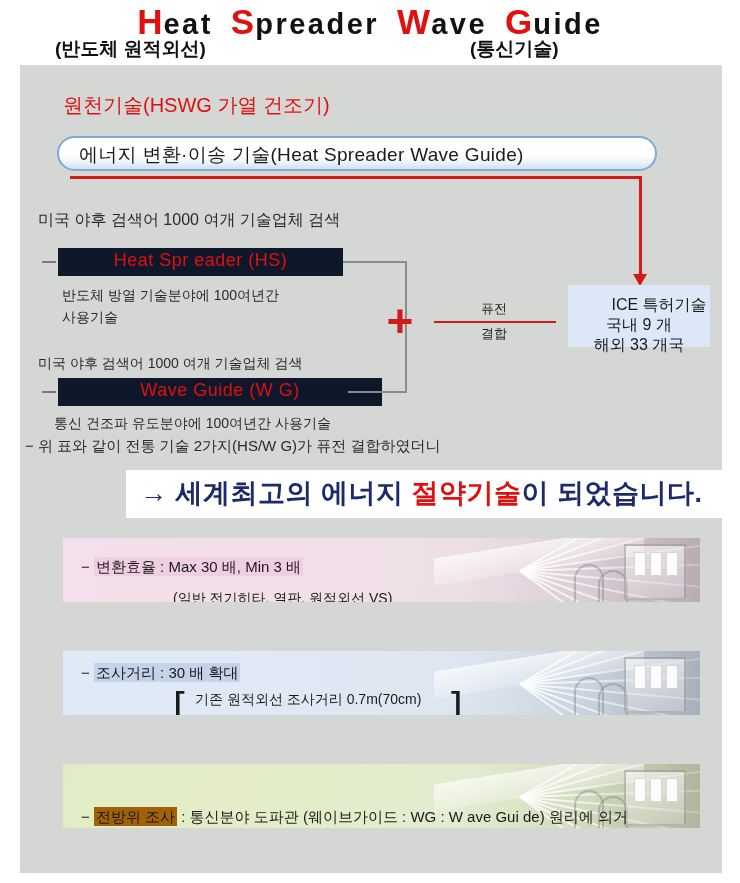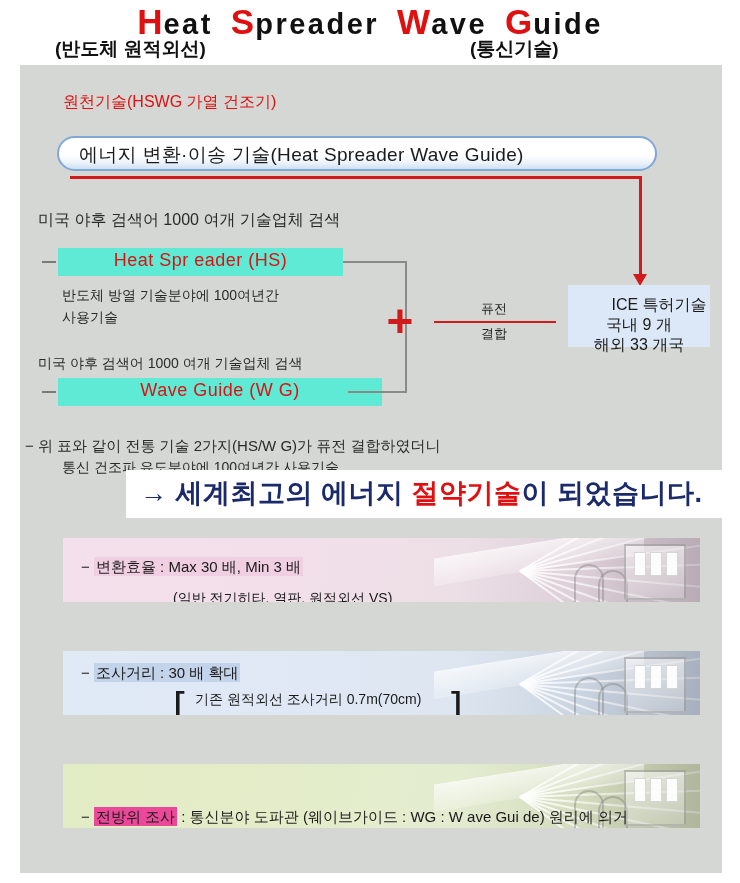--- a/index.html
+++ b/index.html
@@ -63,21 +63,21 @@
     position: absolute;
     left: 20px; top: 65px;
     width: 702px; height: 808px;
     background: #d5d7d4;
   }
 
   
   #source-tech-label {
     position: absolute;
     left: 63px; top: 92px;
-    font-size: 16px;
+    font-size: 20px;
     color: #e01010;
     white-space: nowrap;
   }
 
   #capsule {
     position: absolute;
     left: 57px; top: 136px;
     width: 600px; height: 35px;
     border: 2px solid #7fa9d6;
     border-radius: 19px;
@@ -121,21 +121,21 @@
     font-size: 16px;
     color: #2a2a2a;
     white-space: nowrap;
   }
   #search-note-1 { left: 38px; top: 210px; }
   #search-note-2 { left: 38px; top: 355px; font-size: 14px; }
 
   
   .tech-box {
     position: absolute;
-    background: #5eead4;
+    background: #0f172a;
     height: 28px;
   }
   .tech-box-text {
     position: absolute;
     top: 2px;
     width: 100%;
     text-align: center;
     font-size: 18px;
     color: #e01010;
     white-space: nowrap;
@@ -174,21 +174,21 @@
 
   
   .desc {
     position: absolute;
     font-size: 14px;
     color: #2a2a2a;
     white-space: nowrap;
   }
   #hs-desc-1 { left: 62px; top: 287px; }
   #hs-desc-2 { left: 62px; top: 309px; }
-  #wg-desc-1 { left: 62px; top: 415px; margin-top: 44px; }
+  #wg-desc-1 { left: 54px; top: 415px; }
   #summary-line { left: 25px; top: 437px; font-size: 15px; }
 
   
   #plus-sign {
     position: absolute;
     left: 381px; top: 303px;
     width: 38px; height: 38px;
     color: #d11a1a;
     font-size: 46px;
     font-weight: bold;
@@ -333,21 +333,21 @@
     font-size: 15px;
     color: #1a1a1a;
     white-space: nowrap;
   }
   .panel-head .mark { padding: 1px 2px; }
   #pink-head  { top: 20px; }
   #pink-head  .mark { background: #f0cfe2; }
   #blue-head  { top: 13px; }
   #blue-head  .mark { background: #c3d3ea; }
   #green-head { top: 44px; }
-  #green-head .mark { background: #ec4899; }
+  #green-head .mark { background: #a16207; }
 
   .panel-sub {
     position: absolute;
     font-size: 14px;
     color: #1a1a1a;
     white-space: nowrap;
   }
   #pink-sub { left: 110px; top: 52px; }
 
   

